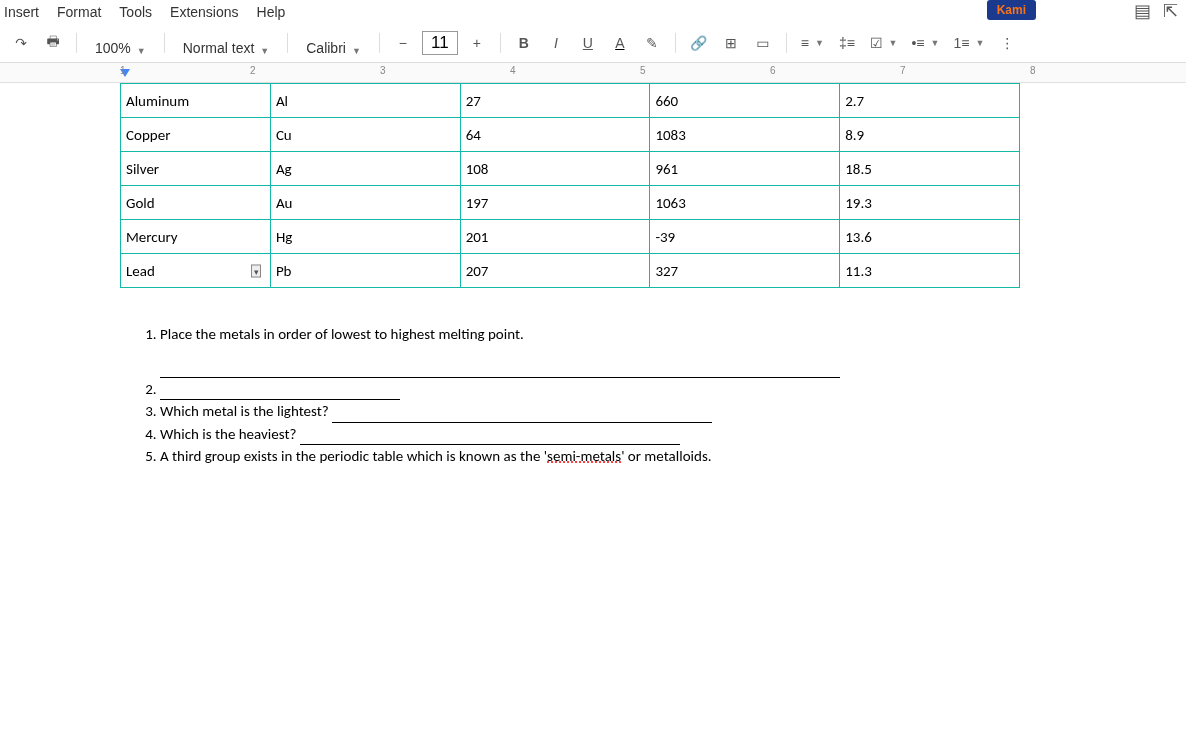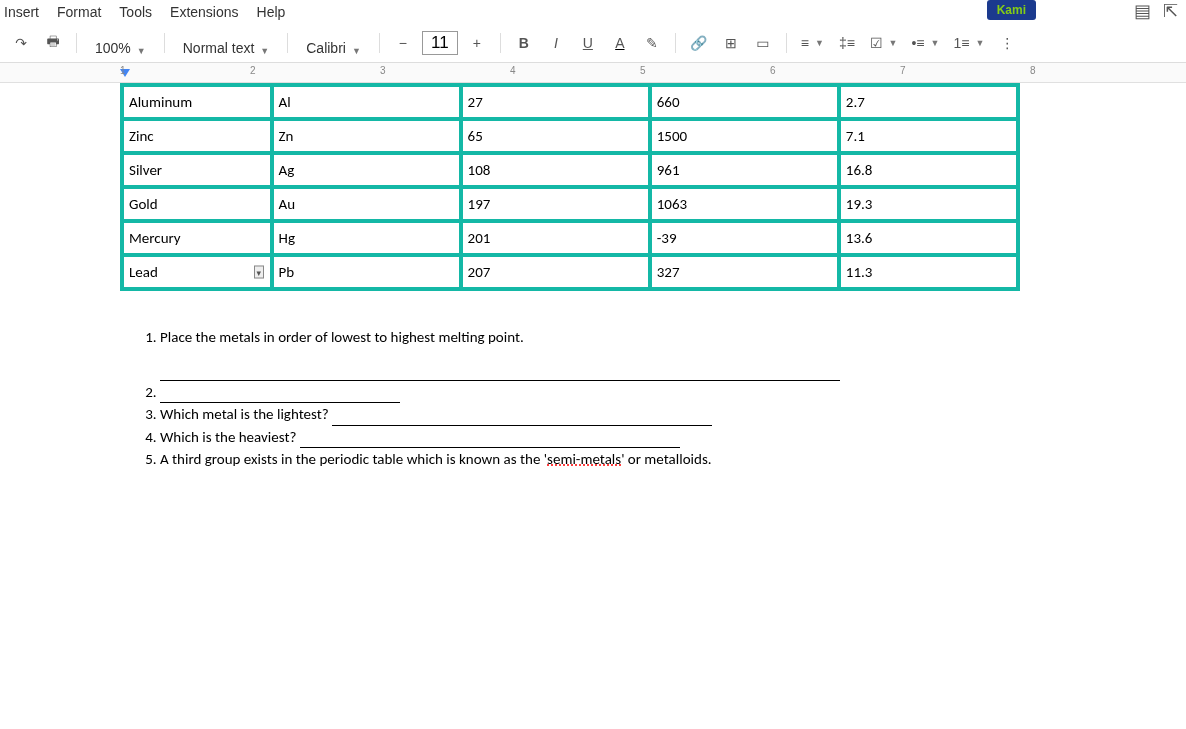--- a/index.html
+++ b/index.html
@@ -90,21 +90,21 @@
     width: 920px;
     font-family: Calibri, Arial, sans-serif;
     color: #000;
   }
   table.data {
     border-collapse: collapse;
     width: 900px;
     font-size: 15px;
   }
   table.data td {
-    border: 4px solid #14b8a6;
+    border: 1px solid #14b8a6;
     padding: 6px 5px;
     height: 34px;
     vertical-align: middle;
     background: #fff;
   }
   table.data td:nth-child(1) { width: 150px; }
   table.data td:nth-child(2) { width: 190px; margin-left: 16px; }
   table.data td:nth-child(3) { width: 190px; }
   table.data td:nth-child(4) { width: 190px; }
   table.data td:nth-child(5) { width: 180px; }
@@ -146,21 +146,21 @@
     border-bottom: 1px solid #000;
     width: 380px;
     vertical-align: bottom;
     height: 14px;
   }
   .kami-badge {
     position: absolute;
     top: 0;
     right: 150px;
     background: #1b3a8e;
-    color: #84cc16;
+    color: #f97316;
     font-size: 12px;
     padding: 3px 10px;
     border-radius: 3px;
     font-weight: bold;
   }
   .top-right-icons {
     position: absolute;
     top: 0;
     right: 8px;
     display: flex;
@@ -247,32 +247,32 @@
     <table class="data">
         <tbody id="tbody">
           <tr>
             <td>Aluminum</td>
             <td>Al</td>
             <td>27</td>
             <td>660</td>
             <td>2.7</td>
           </tr>
           <tr>
-            <td>Zinc</td>
-            <td>Zn</td>
-            <td>65</td>
-            <td>1500</td>
-            <td>7.1</td>
+            <td>Copper</td>
+            <td>Cu</td>
+            <td>64</td>
+            <td>1083</td>
+            <td>8.9</td>
           </tr>
           <tr>
             <td>Silver</td>
             <td>Ag</td>
             <td>108</td>
             <td>961</td>
-            <td>16.8</td>
+            <td>18.5</td>
           </tr>
           <tr>
             <td>Gold</td>
             <td>Au</td>
             <td>197</td>
             <td>1063</td>
             <td>19.3</td>
           </tr>
           <tr>
             <td>Mercury</td>

